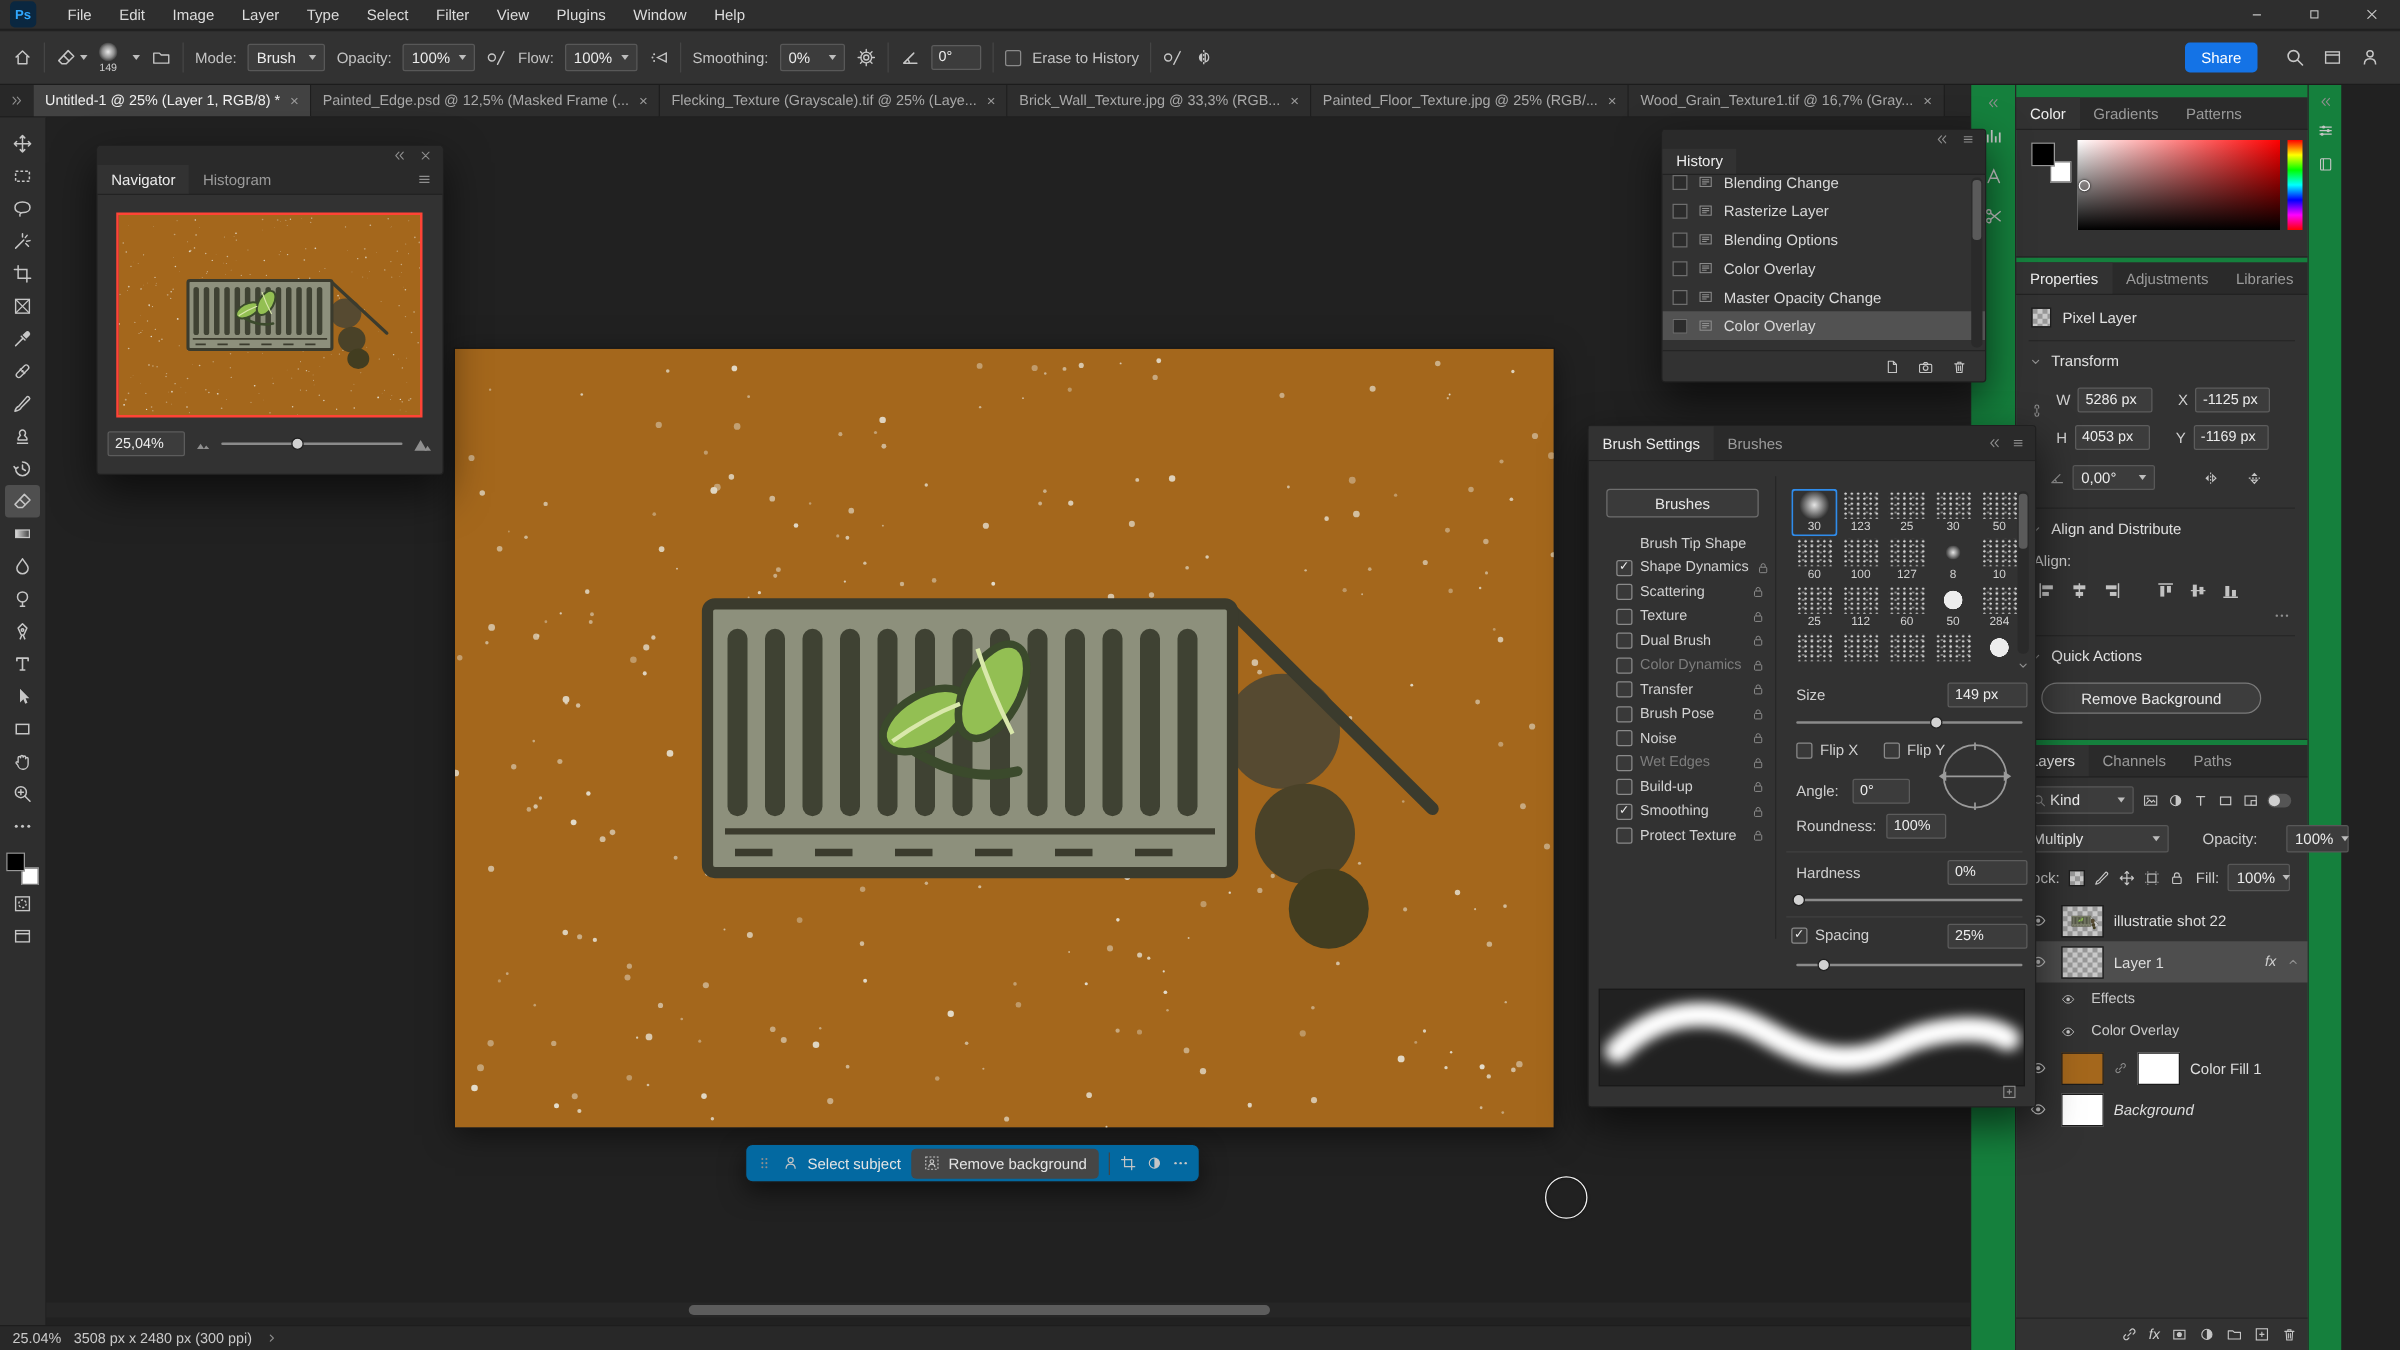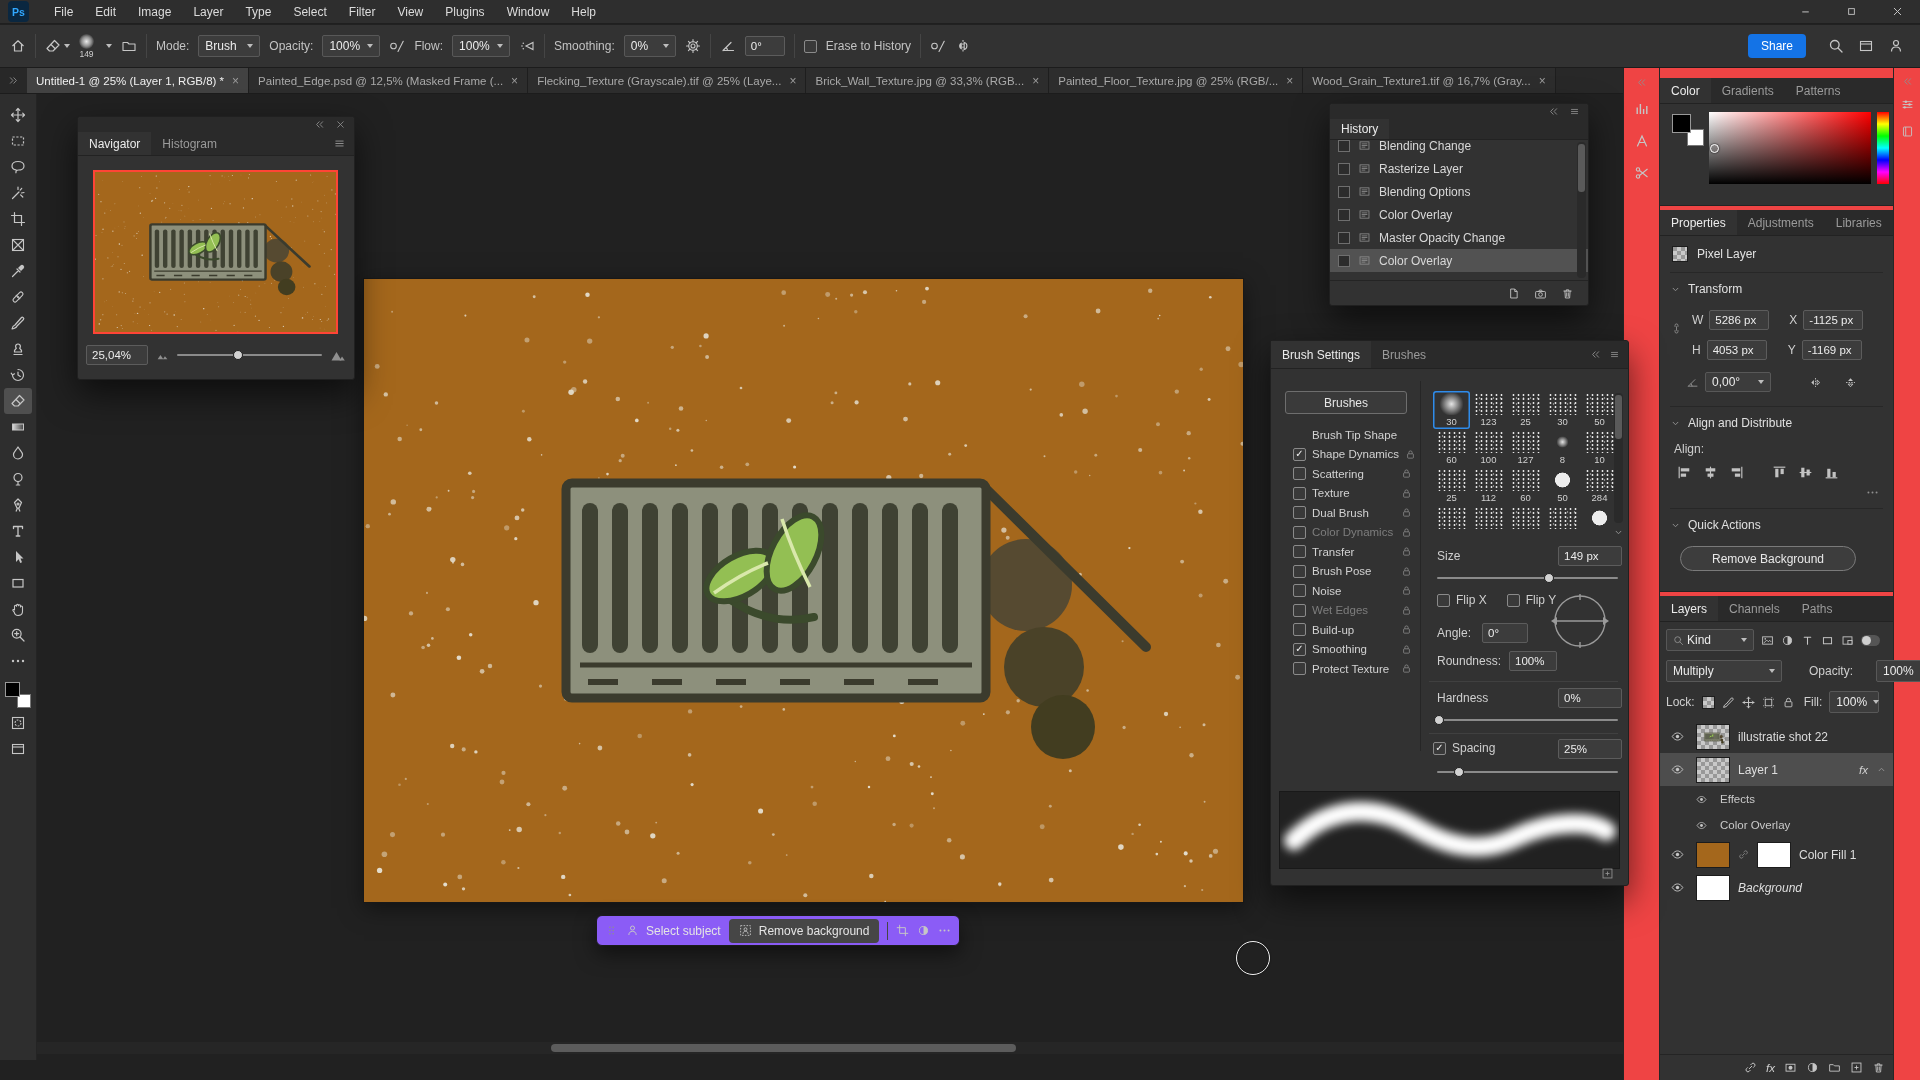--- a/index.html
+++ b/index.html
@@ -46,21 +46,21 @@
 .sw-fg{position:absolute;left:0;top:0;width:15px;height:15px;background:#000;border:1px solid #999}
 
 .pasteboard{left:37px;top:94px;width:1586px;height:966px;background:#212121}
 .canvas{left:364px;top:279px;width:879px;height:623px;box-shadow:0 0 0 1px #181818,0 6px 22px rgba(0,0,0,.5)}
 .canvas svg{width:100%;height:100%;display:block}
 .cursorring{left:1236px;top:941px;width:34px;height:34px;border:1.6px solid #f2f2f2;border-radius:50%;box-shadow:0 0 2px rgba(0,0,0,.6), inset 0 0 2px rgba(0,0,0,.6)}
 .hscroll{left:37px;top:1042px;width:1586px;height:12px;background:#262626}
 .hthumb{position:absolute;left:514px;top:2px;width:465px;height:8px;background:#5c5c5c;border-radius:4px}
 .statusbar{left:0;top:1060px;width:1623px;height:20px;background:#282828;border-top:1px solid #1d1d1d;display:flex;align-items:center;gap:10px;padding:0 10px;color:#c9c9c9;font-size:11.5px}
 
-.taskbar{left:596px;top:915px;height:31px;background:#8b5cf6;border:1px solid #1b1b1b;border-radius:6px;box-shadow:0 8px 20px rgba(0,0,0,.5);display:flex;align-items:center;gap:8px;padding:0 8px}
+.taskbar{left:596px;top:915px;height:31px;background:#0369a1;border:1px solid #1b1b1b;border-radius:6px;box-shadow:0 8px 20px rgba(0,0,0,.5);display:flex;align-items:center;gap:8px;padding:0 8px}
 .tb-btn{display:flex;align-items:center;gap:7px;color:#e4e4e4;font-size:12px;white-space:nowrap}
 .tb-btn.boxed{background:#464646;border-radius:4px;height:24px;padding:0 10px}
 
 .panel{position:absolute;background:#323232;border:1px solid #202020;border-radius:3px;box-shadow:0 14px 34px rgba(0,0,0,.6);z-index:20}
 .ptitle{height:15px;display:flex;align-items:center;justify-content:flex-end;gap:10px;background:#2a2a2a;border-radius:3px 3px 0 0;padding:0 8px}
 .ptabs{height:24px;display:flex;align-items:stretch;background:#2a2a2a;border-bottom:1px solid #222}
 .ptab{display:flex;align-items:center;padding:0 11px;color:#9b9b9b;font-size:12px}
 .ptab.on{background:#323232;color:#ececec}
 .pmenu{margin-left:auto;display:flex;align-items:center;padding:0 8px;gap:8px}
 
@@ -85,21 +85,21 @@
 .t-soft{background:radial-gradient(circle at 50% 50%,rgba(238,238,238,.95) 0%,rgba(238,238,238,.5) 32%,transparent 66%)}
 .t-hard{background:radial-gradient(circle,#ededed 0 40%,transparent 42%)}
 .t-scat{background-image:radial-gradient(rgba(238,238,238,.95) .8px,transparent 1.3px),radial-gradient(rgba(238,238,238,.45) .7px,transparent 1.2px);background-size:5px 4px,7px 6px;background-position:0 0,2px 2px}
 .tipnum{font-size:9.5px;color:#d0d0d0;margin-top:1px}
 .bs-lab{font-size:12px;color:#cfcfcf}
 .bs-field{position:absolute;width:64px}
 .bs-divider{position:absolute;left:158px;right:10px;height:1px;background:#404040}
 .preview{position:absolute;left:8px;top:450px;right:8px;height:78px;background:#212121;border:1px solid #191919}
 .preview svg{width:100%;height:100%;display:block}
 
-.dock{left:1623px;top:68px;width:297px;height:1012px;background:#ef4444;border-left:1px solid #242424}
+.dock{left:1576px;top:68px;width:297px;height:1012px;background:#15803d;border-left:1px solid #242424}
 .iconstrip{position:absolute;left:0;top:0;width:36px;height:100%;border-right:1px solid #262626;display:flex;flex-direction:column;align-items:center}
 .farstrip{position:absolute;left:269px;top:0;width:28px;height:100%;border-left:1px solid #262626;display:flex;flex-direction:column;align-items:center}
 .dockpanels{position:absolute;left:36px;top:0;width:233px;height:100%}
 .dpanel{position:absolute;left:0;width:233px;background:#323232;border-bottom:1px solid #242424}
 .dhead{height:26px;display:flex;align-items:stretch;background:#2a2a2a;border-bottom:1px solid #222}
 
 .fgbg{position:absolute;left:12px;top:36px;width:32px;height:32px}
 .svsquare{position:absolute;left:49px;top:34px;width:162px;height:72px;background:linear-gradient(to top,#000,rgba(0,0,0,0)),linear-gradient(to right,#fff,#f00)}
 .huestrip{position:absolute;left:217px;top:34px;width:12px;height:72px;background:linear-gradient(to bottom,#f00,#ff0,#0f0,#0ff,#00f,#f0f,#f00)}
 .svpick{position:absolute;left:50px;top:66px;width:9px;height:9px;border:1.4px solid #fff;border-radius:50%;box-shadow:0 0 2px #000}
@@ -1180,20 +1180,27 @@
           <use href="#i-dots"></use>
         </svg>
       </div>
   </div>
 
   <div class="cursorring abs"></div>
 
   <div class="hscroll abs">
       <span class="hthumb"></span>
     </div>
+  <div class="statusbar abs">
+    <span>25.04%</span>
+    <span>3508 px x 2480 px (300 ppi)</span>
+    <svg class="ic xs dim" style="transform:rotate(-90deg)">
+        <use href="#i-chevd"></use>
+      </svg>
+  </div>
 
   <div class="panel" style="left:77px;top:116px;width:278px;height:264px">
     <div class="ptitle">
       <svg class="ic xs dim">
           <use href="#i-chevl2"></use>
         </svg>
       <svg class="ic xs dim">
           <use href="#i-close"></use>
         </svg>
     </div>

